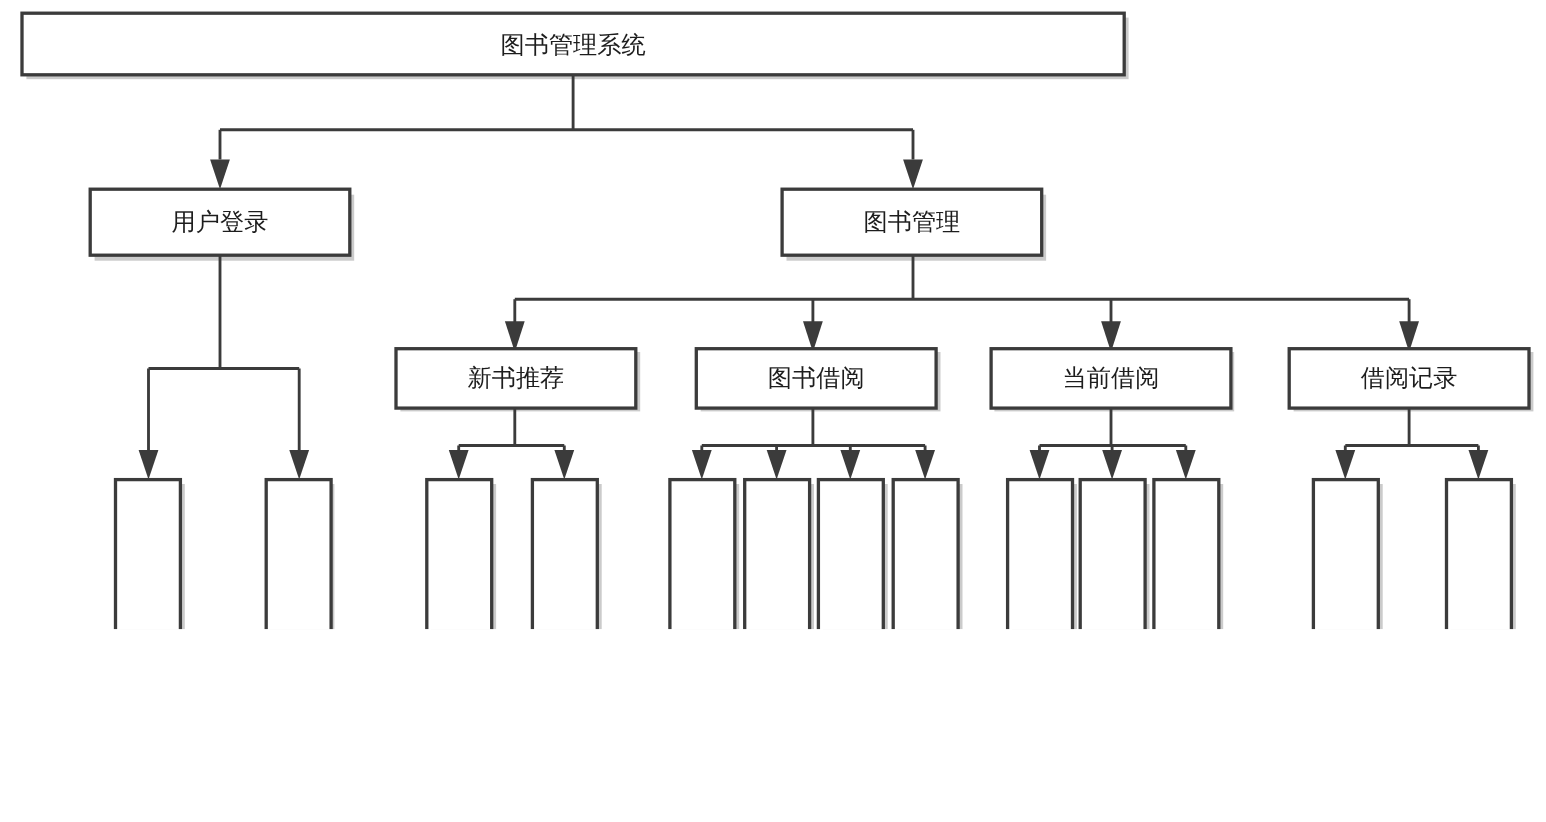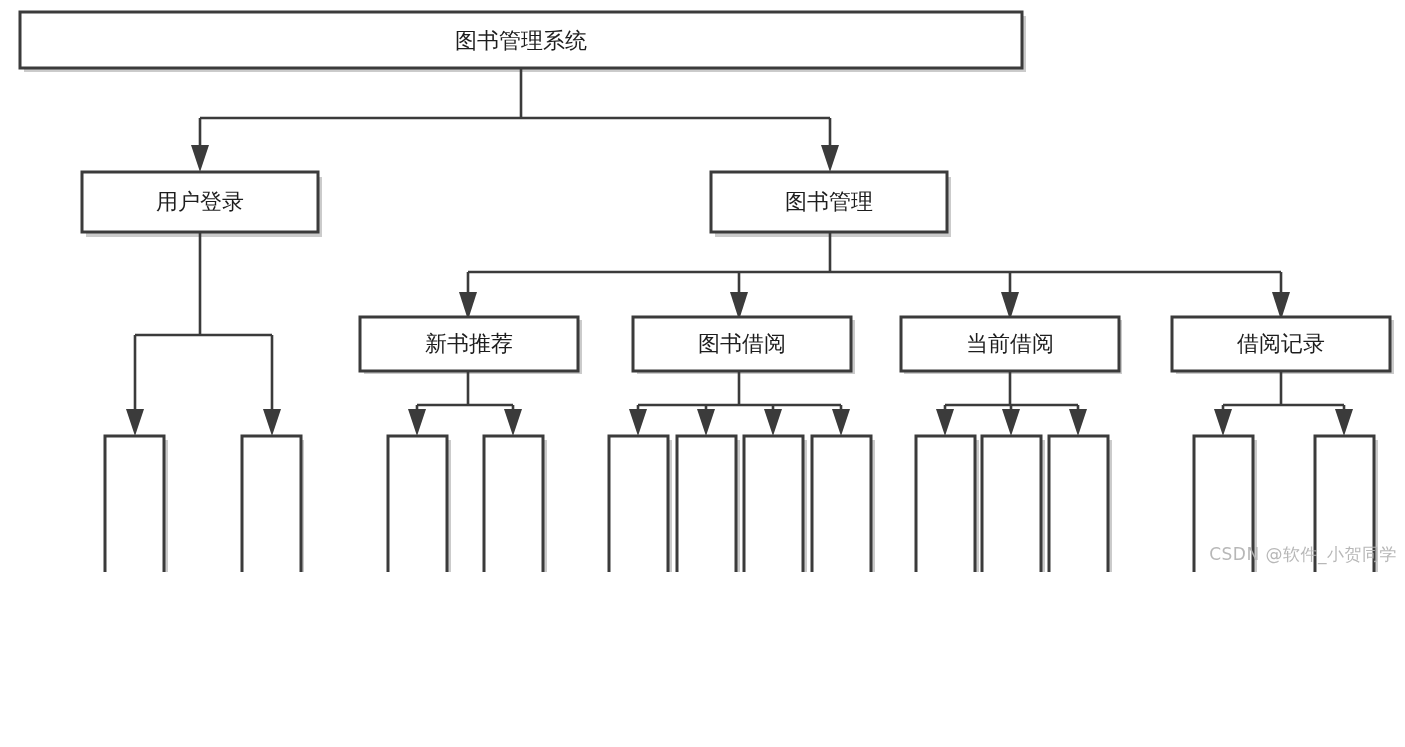--- a/index.html
+++ b/index.html
@@ -217,15 +217,14 @@
   <div class="vert-label" style="left:744px; top:444px; width:59px; height:285px;">编辑图书（管理员）</div>
   <div class="vert-label" style="left:812px; top:500px; width:59px; height:230px;">借阅图书</div>
 
   <div class="vert-label" style="left:916px; top:500px; width:59px; height:230px;">查询图书</div>
   <div class="vert-label" style="left:982px; top:500px; width:59px; height:230px;">归还图书</div>
   <div class="vert-label" style="left:1049px; top:444px; width:59px; height:285px;">确认归还（管理员）</div>
 
   <div class="vert-label" style="left:1194px; top:475px; width:59px; height:255px;">新增借阅记录</div>
   <div class="vert-label" style="left:1315px; top:475px; width:59px; height:255px;">查询借阅记录</div>
 
-  <div class="watermark">CSDN @软件_小贺同学</div>
 
 </div>
 
 </body></html>

